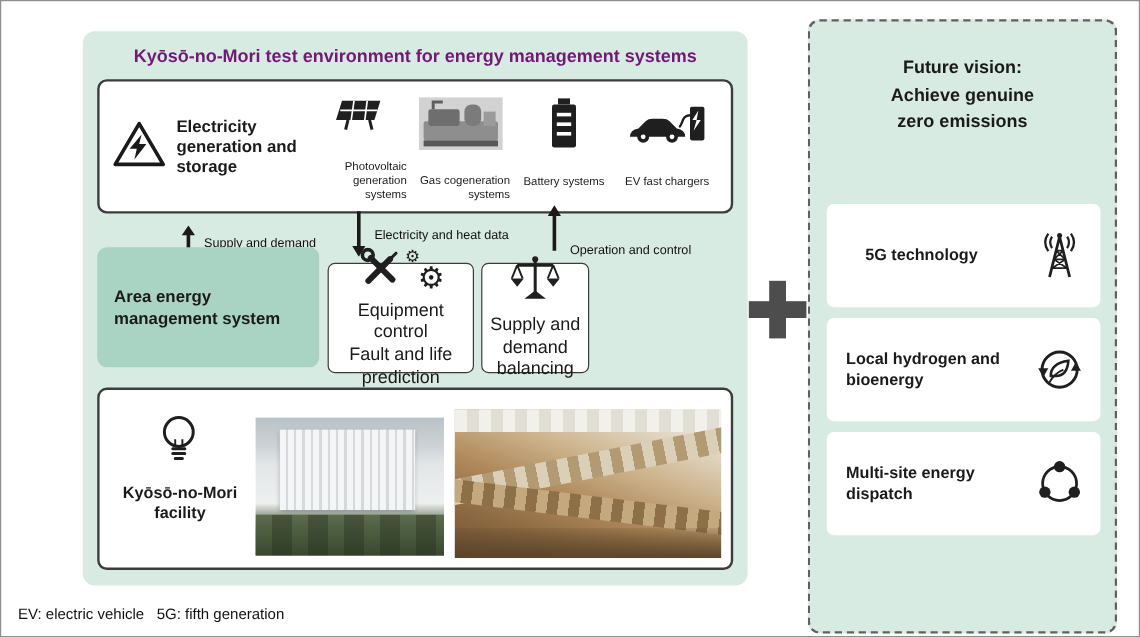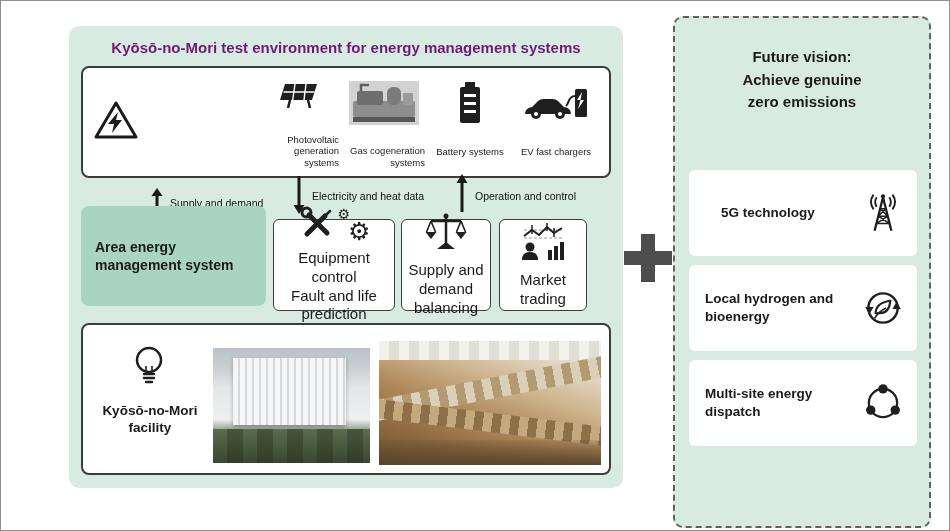--- a/index.html
+++ b/index.html
@@ -77,20 +77,21 @@
     <div class="lp-title">Kyōsō-no-Mori test environment for energy management systems</div>
 
     <div class="gen-box">
       <div class="gen-head">
         <span>
           <svg width="46" height="42" viewBox="0 0 46 42">
             <path d="M23 4 L43 38 H3 Z" fill="none" stroke="#1a1a1a" stroke-width="3" stroke-linejoin="round"></path>
             <path d="M25 13 L15 25 H21 L19 34 L29 21 H23 Z" fill="#1a1a1a"></path>
           </svg>
         </span>
+        <span class="gen-head-label">Electricity generation and storage</span>
       </div>
 
       <div class="gen-item">
         <div class="iconwrap">
           <svg width="46" height="34" viewBox="0 0 46 34">
             <path d="M10 4 H42 L37 20 H5 Z" fill="#1f1f1f"></path>
             <path d="M8.5 12 H39.5 M20 4 L17.7 20 M31 4 L29 20" stroke="#fff" stroke-width="1.4" fill="none"></path>
             <path d="M15 20 L13 28 M33 20 L35 28" stroke="#1f1f1f" stroke-width="2.5"></path>
           </svg>
         </div>
@@ -156,21 +157,21 @@
     <div class="flow" style="left:222px; top:150px;">
       <span>
         <svg width="16" height="40" viewBox="0 0 16 40">
           <path d="M8 2 V32" stroke="#1a1a1a" stroke-width="3"></path>
           <path d="M8 40 L2.5 31 H13.5 Z" fill="#1a1a1a"></path>
         </svg>
       </span>
       <span class="flow-label" style="width:130px;">Electricity and heat data</span>
     </div>
 
-    <div class="flow" style="left:385px; top:150px;">
+    <div class="flow" style="left:385px; top:150px;align-items:flex-end;">
       <span>
         <svg width="16" height="40" viewBox="0 0 16 40">
           <path d="M8 8 V38" stroke="#1a1a1a" stroke-width="3"></path>
           <path d="M8 0 L2.5 9 H13.5 Z" fill="#1a1a1a"></path>
         </svg>
       </span>
       <span class="flow-label" style="width:118px;">Operation and control</span>
     </div>
 
     <div class="ems-box">
@@ -209,38 +210,20 @@
           <path d="M30.5 20 H41.5 L36 27 Z" fill="#1f1f1f"></path>
           <path d="M12 37 H30 L21 30 Z" fill="#1f1f1f"></path>
         </svg>
       </span>
       <div class="fn-label">
         <div>Supply and</div>
         <div>demand balancing</div>
       </div>
     </div>
 
-    <div class="fn-box" style="left:430px; width:88px;">
-      <span>
-        <svg width="46" height="40" viewBox="0 0 46 40">
-          <path d="M4 8 H42 M4 16 H42" stroke="#9a9a9a" stroke-width="1" stroke-dasharray="3 2"></path>
-          <path d="M4 14 L12 8 L19 13 L27 5 L34 11 L42 6" stroke="#1f1f1f" stroke-width="2" fill="none"></path>
-          <path d="M12 3 V12 M27 1 V9 M34 6 V15" stroke="#1f1f1f" stroke-width="1.5"></path>
-          <rect x="28" y="28" width="4" height="10" fill="#1f1f1f"></rect>
-          <rect x="34" y="24" width="4" height="14" fill="#1f1f1f"></rect>
-          <rect x="40" y="20" width="4" height="18" fill="#1f1f1f"></rect>
-          <circle cx="10" cy="25" r="4.5" fill="#1f1f1f"></circle>
-          <path d="M2 38 q0 -8 8 -8 q8 0 8 8 z" fill="#1f1f1f"></path>
-        </svg>
-      </span>
-      <div class="fn-label">
-        <div>Market trading</div>
-
-      </div>
-    </div>
 
     <div class="facility-box">
       <span class="bulb-wrap">
         <svg width="40" height="50" viewBox="0 0 40 50">
           <circle cx="20" cy="17" r="12" fill="none" stroke="#1f1f1f" stroke-width="2.5"></circle>
           <path d="M17 23 V28 M23 23 V28" stroke="#1f1f1f" stroke-width="1.6"></path>
           <path d="M15 31 H25 M15 35 H25 M17 39 H23" stroke="#1f1f1f" stroke-width="2.5" stroke-linecap="round"></path>
         </svg>
       </span>
       <div class="facility-label">Kyōsō-no-Mori facility</div>
@@ -301,14 +284,15 @@
         <svg width="44" height="44" viewBox="0 0 42 42">
           <circle cx="21" cy="21" r="13.5" fill="none" stroke="#1f1f1f" stroke-width="2.2"></circle>
           <circle cx="21" cy="7.5" r="4.5" fill="#1f1f1f"></circle>
           <circle cx="9.3" cy="27.8" r="4.5" fill="#1f1f1f"></circle>
           <circle cx="32.7" cy="27.8" r="4.5" fill="#1f1f1f"></circle>
         </svg>
       </div>
     </div>
   </div>
 
+  <div class="footer-note">EV: electric vehicle   5G: fifth generation</div>
 
 </div>
 
 </body></html>

